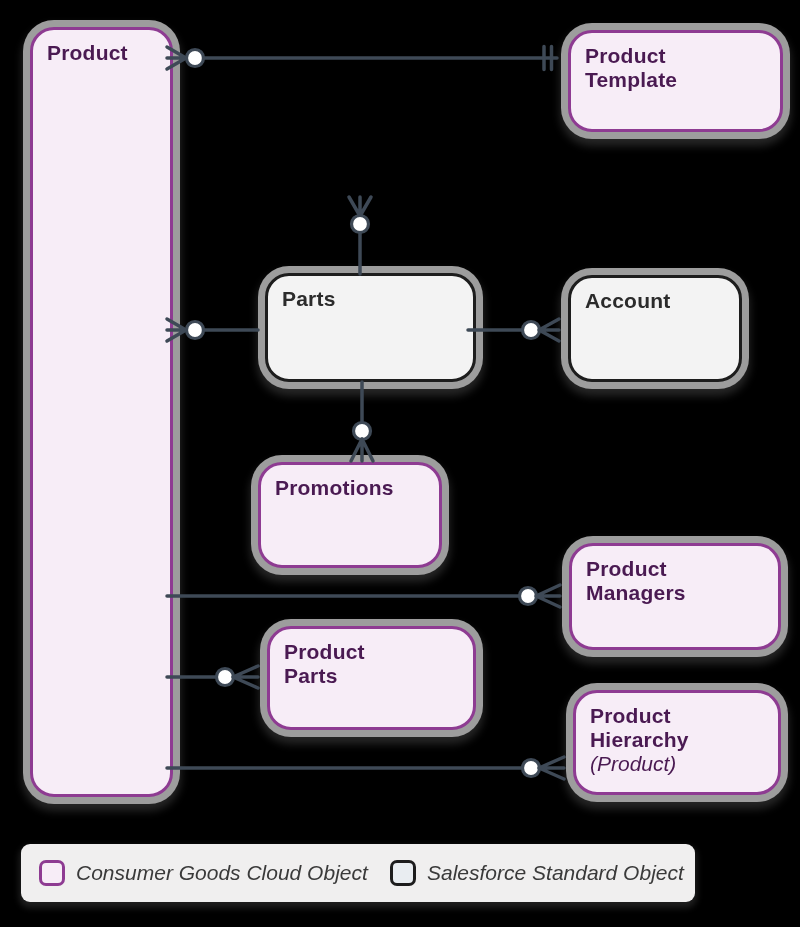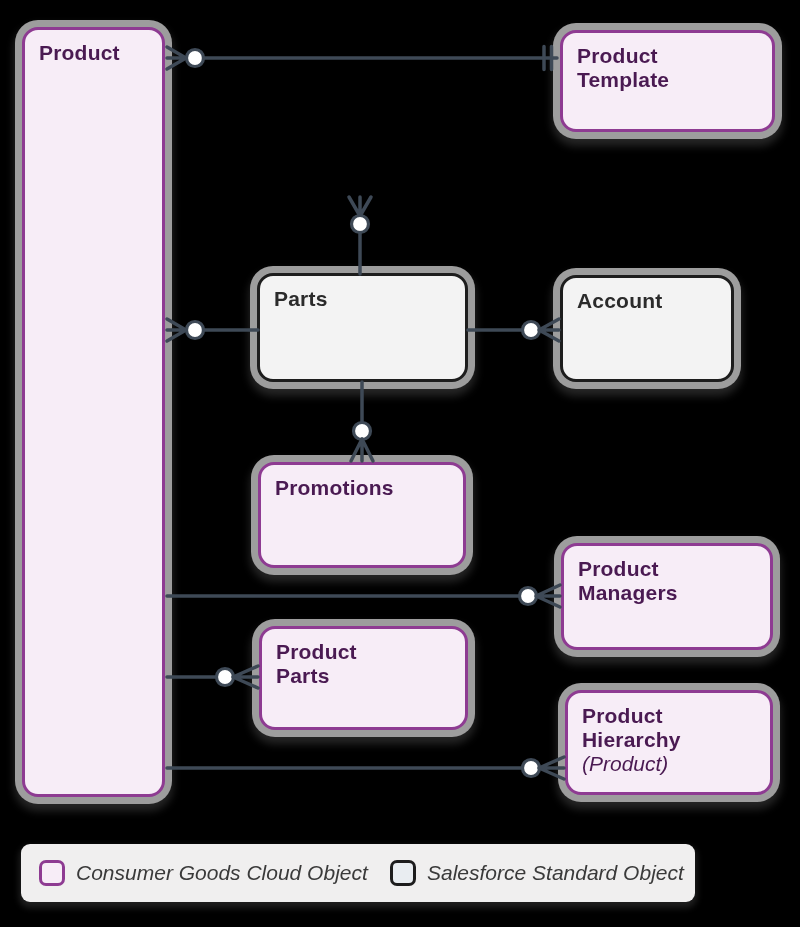--- a/index.html
+++ b/index.html
@@ -16,24 +16,25 @@
   }
   *{box-sizing:border-box;margin:0;padding:0;}
   html,body{background:#000;}
   body{
     width:800px;height:927px;position:relative;overflow:hidden;
     font-family:"Liberation Sans", sans-serif;
   }
   .stage{position:absolute;inset:0;}
   .node{
     position:absolute;
-    border-radius:16px;
+    border-radius:24px;
     border:3.5px solid;
     box-shadow:0 0 0 7px var(--ring), 0 6px 8px 8px rgba(110,110,110,0.35);
     z-index:1;
+    margin-left:8px;
   }
   .node.cgc{
     border-color:var(--cgc-border);
     background:var(--cgc-fill);
     color:var(--cgc-text);
   }
   .node.std{
     border-color:var(--std-border);
     background:var(--std-fill);
     color:var(--std-text);
@@ -106,21 +107,21 @@
   </div>
 
   <div class="node std" style="left:257px;top:273px;width:211px;height:109px;">
     <span class="node-label">Parts</span>
   </div>
 
   <div class="node std" style="left:560px;top:275px;width:174px;height:107px;">
     <span class="node-label">Account</span>
   </div>
 
-  <div class="node cgc" style="left:258px;top:462px;width:208px;height:106px;">
+  <div class="node cgc" style="left:250px;top:462px;width:184px;height:106px;">
     <span class="node-label">Promotions</span>
   </div>
 
   <div class="node cgc" style="left:561px;top:543px;width:212px;height:107px;">
     <span class="node-label">Product
 Managers</span>
   </div>
 
   <div class="node cgc" style="left:259px;top:626px;width:209px;height:104px;">
     <span class="node-label">Product

